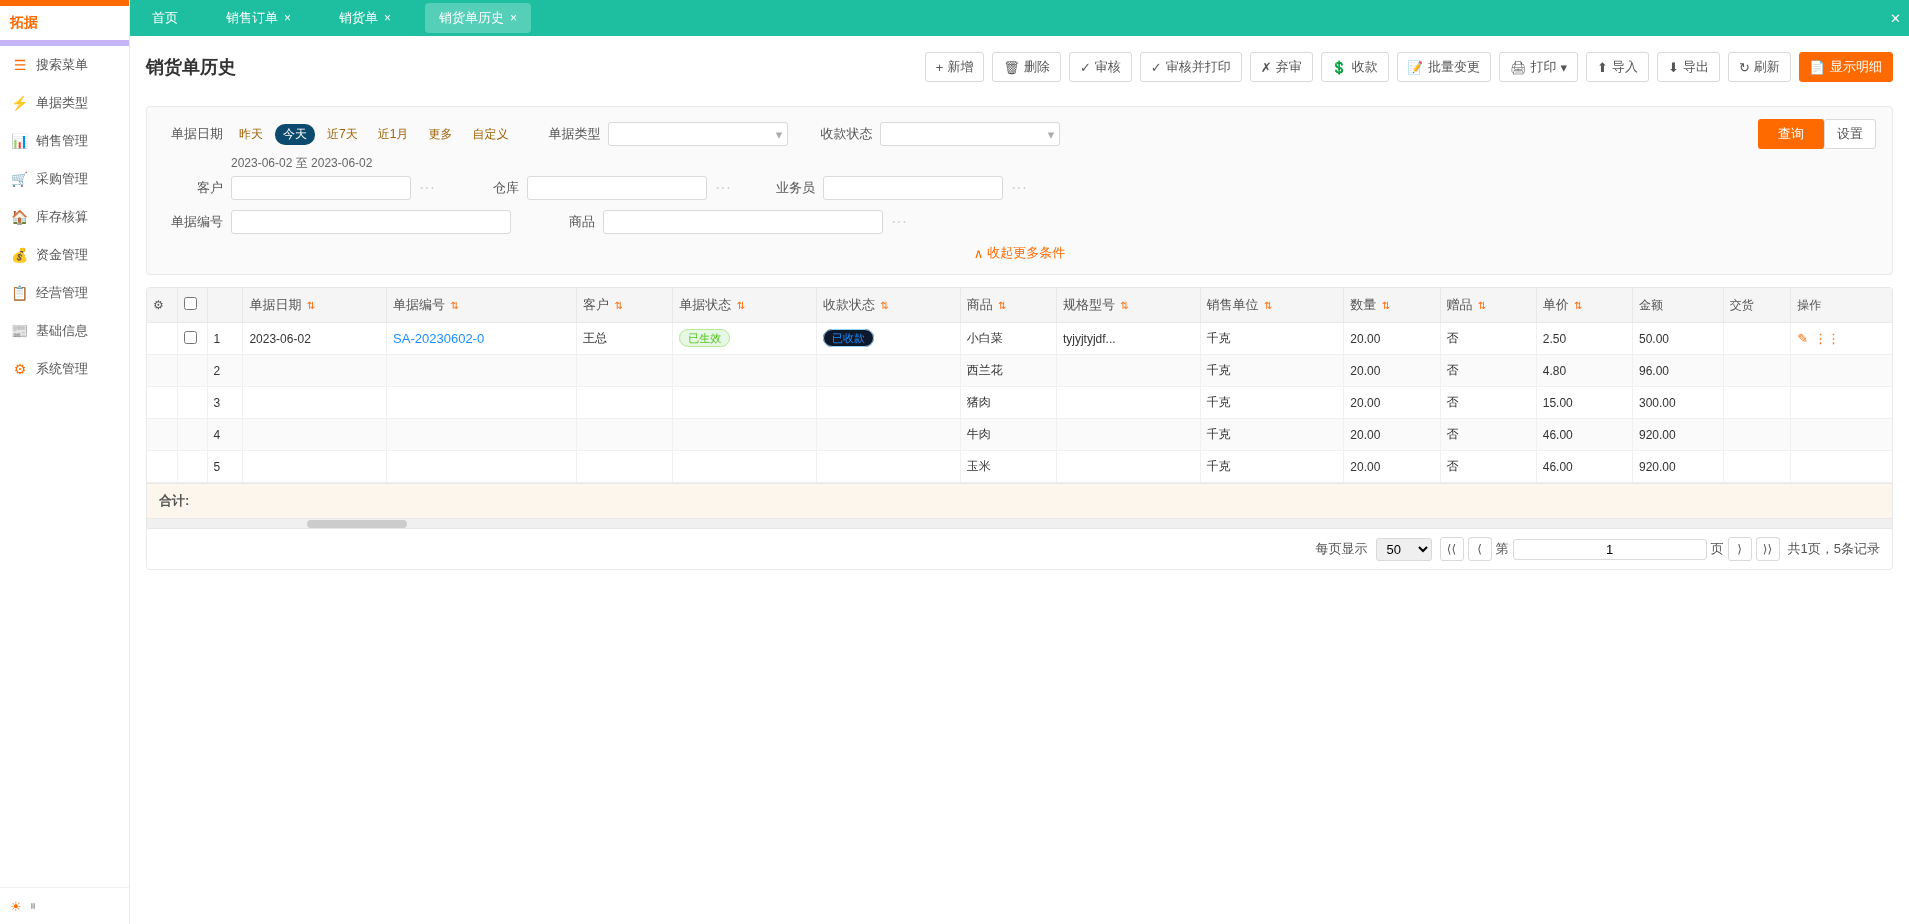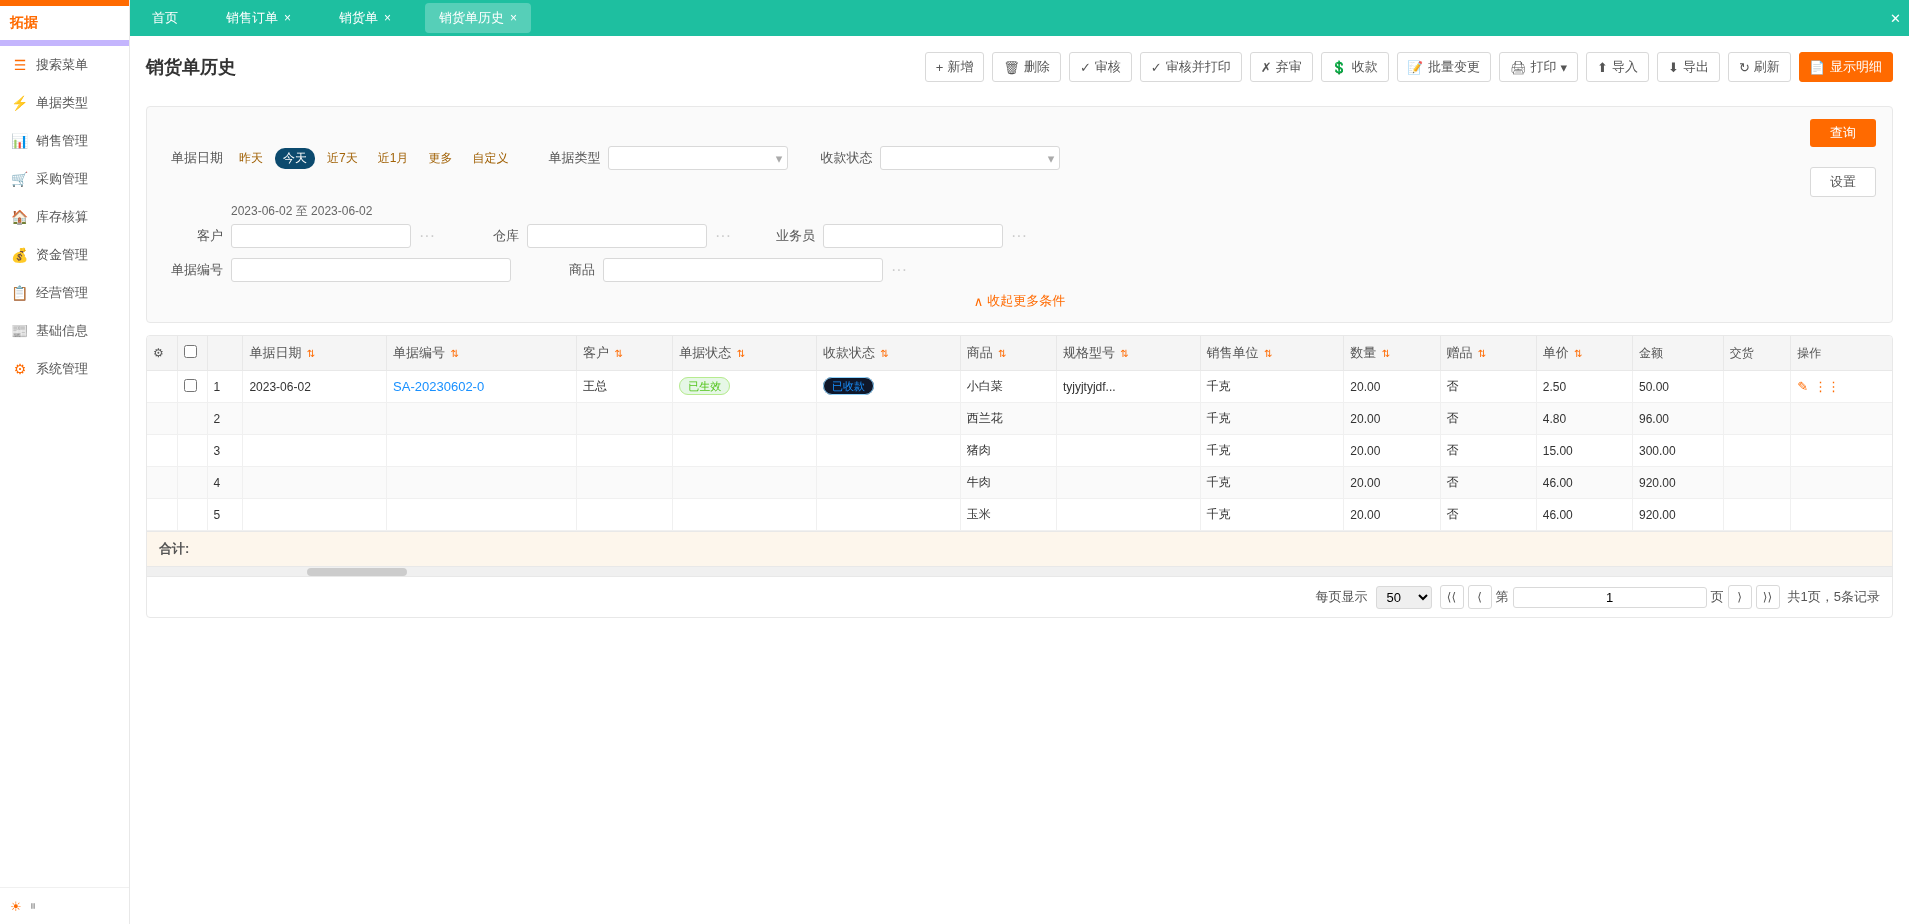--- a/index.html
+++ b/index.html
@@ -234,21 +234,21 @@
             <span style="position:absolute; right:6px; top:50%; transform:translateY(-50%); color:#aaa; pointer-events:none;">▾</span>
           </div>
         </div>
         <div class="filter-item">
           <span class="filter-label">收款状态</span>
           <div style="position:relative; display:inline-block;">
             <input class="filter-input filter-select" type="text" value="" style="">
             <span style="position:absolute; right:6px; top:50%; transform:translateY(-50%); color:#aaa; pointer-events:none;">▾</span>
           </div>
         </div>
-        <div style="margin-left: auto; display:flex; gap:20px;flex-direction:column;">
+        <div style="margin-left: auto; display:flex; gap:0;">
           <button style="background:#ff6a00; color:#fff; border:none; border-radius:3px; padding:5px 20px; cursor:pointer; font-size:13px;">查询</button>
           <button style="background:#fff; color:#555; border:1px solid #d9d9d9; border-radius:3px; padding:5px 12px; cursor:pointer; font-size:13px;">设置</button>
         </div>
       </div>
 
       <div class="filter-row" style="margin-top:-4px; margin-bottom:4px; padding-left:68px;">
         <span style="font-size:12px; color:#666;">2023-06-02 至 2023-06-02</span>
       </div>
 
       <div class="filter-row">

